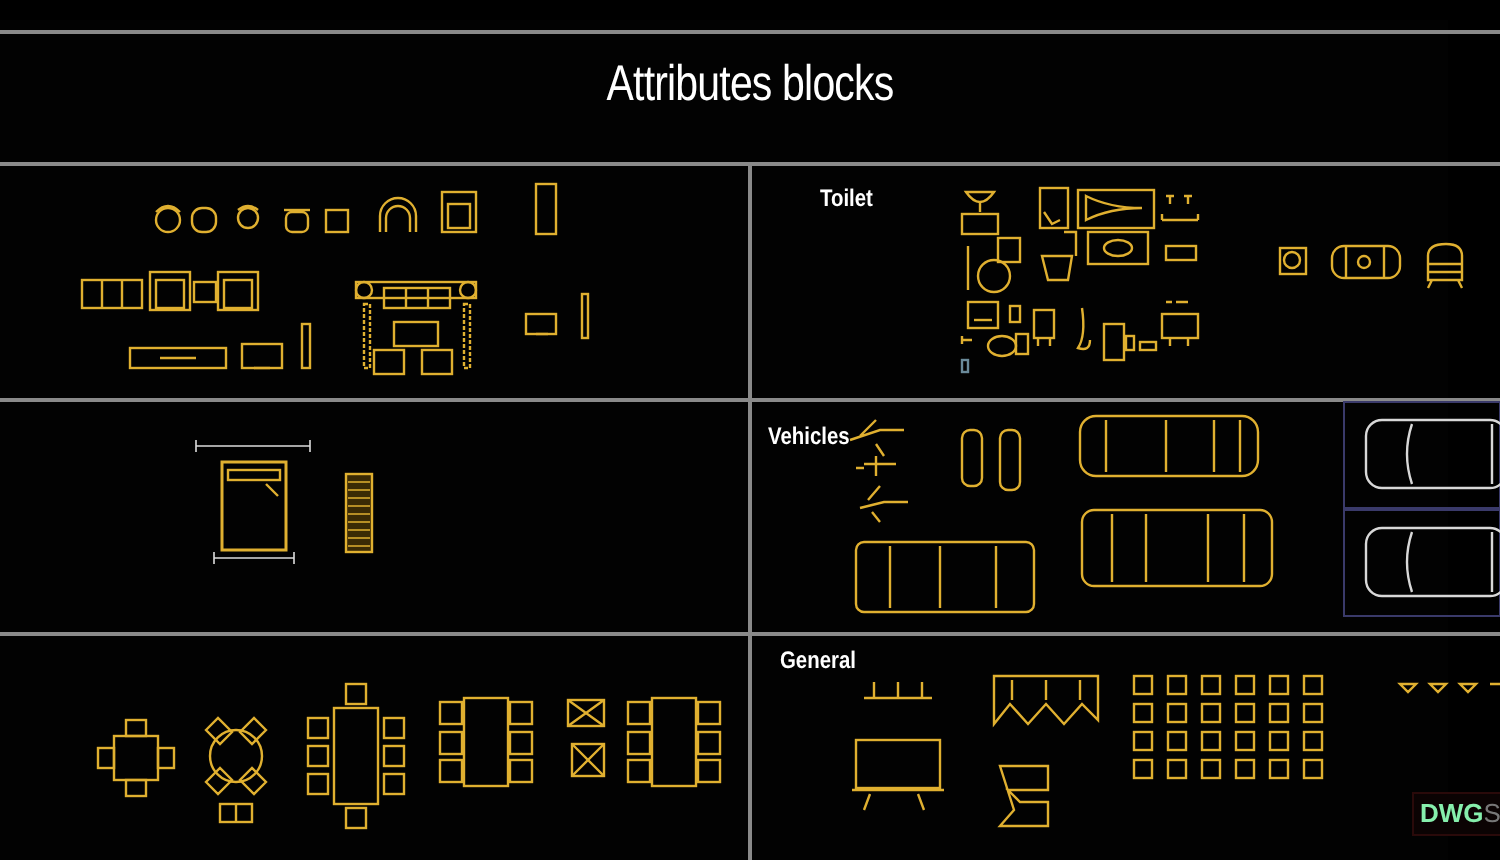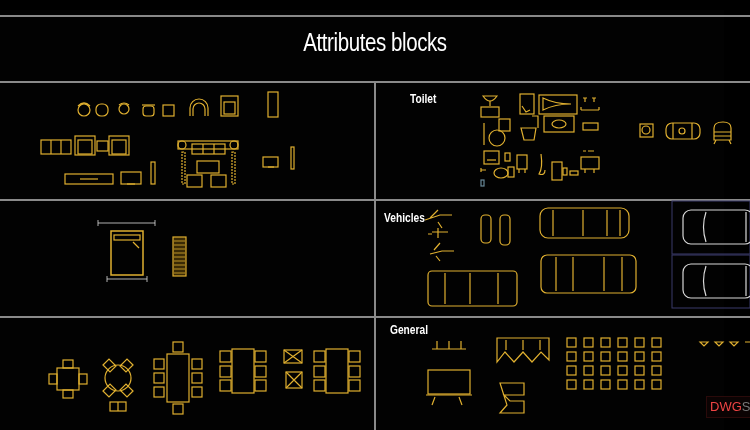--- a/index.html
+++ b/index.html
@@ -4,21 +4,21 @@
 <style>
   html,body{margin:0;padding:0;background:#000;}
   body{width:750px;height:430px;position:relative;overflow:hidden;font-family:"Liberation Sans",sans-serif;}
   .canvas{position:absolute;left:0;top:0;width:724px;height:430px;background:#020202;margin-top:10px;}
   .hline{position:absolute;left:0;width:750px;height:2px;background:#8a8a8a;}
   .vline{position:absolute;width:2px;background:#8a8a8a;}
   .title{position:absolute;left:0;top:18px;width:750px;text-align:center;color:#fff;font-size:25px;letter-spacing:-0.5px;transform:scaleX(0.82);transform-origin:center;}
   .label{position:absolute;color:#fff;font-weight:bold;font-size:12px;transform:scaleX(0.85);transform-origin:left;}
   svg{position:absolute;left:0;top:0;}
   .wm{position:absolute;left:706px;top:386px;width:60px;height:20px;border:1px solid #2a0a0a;background:#0b0303;font-size:13px;line-height:20px;padding-left:3px;}
-  .wm .r{color:#ef4444;} .wm .g{color:#777;}
+  .wm .r{color:#86efac;font-weight:bold;} .wm .g{color:#777;}
 </style>
 </head>
 <body>
 
 <div class="canvas">
 
   <div class="hline" style="top:5px"></div>
   <div class="hline" style="top:71px"></div>
   <div class="hline" style="top:189px"></div>
   <div class="hline" style="top:306px"></div>

